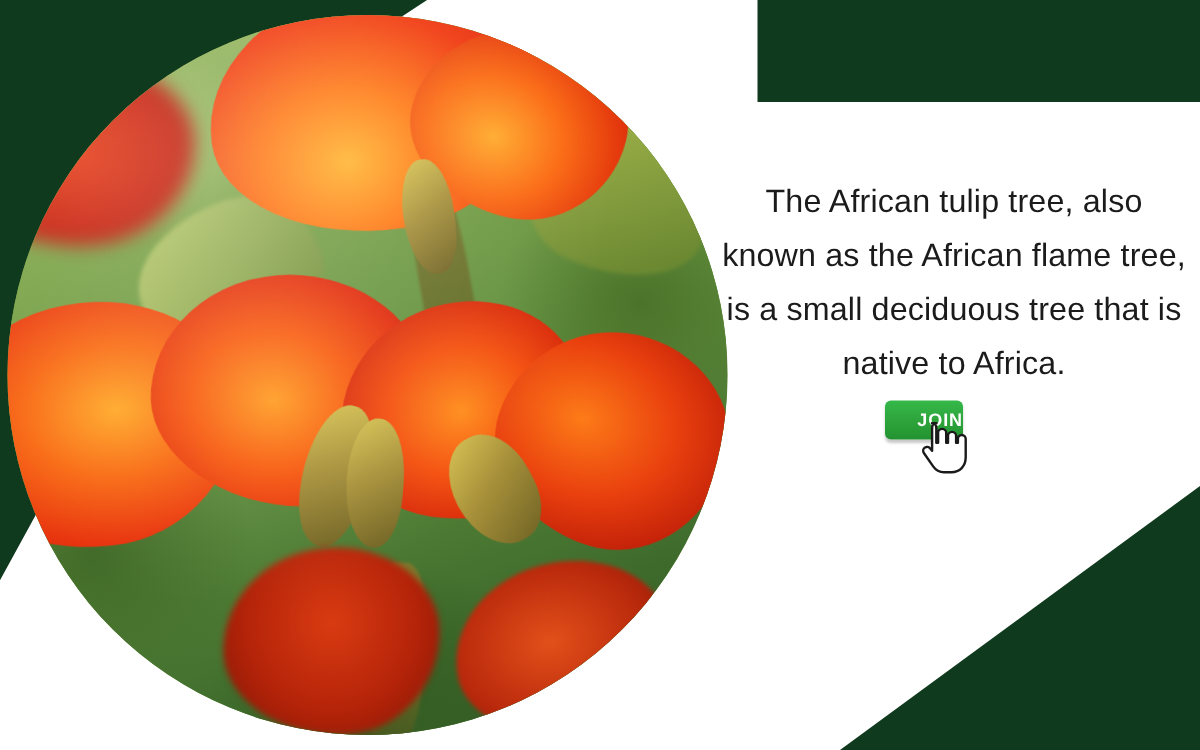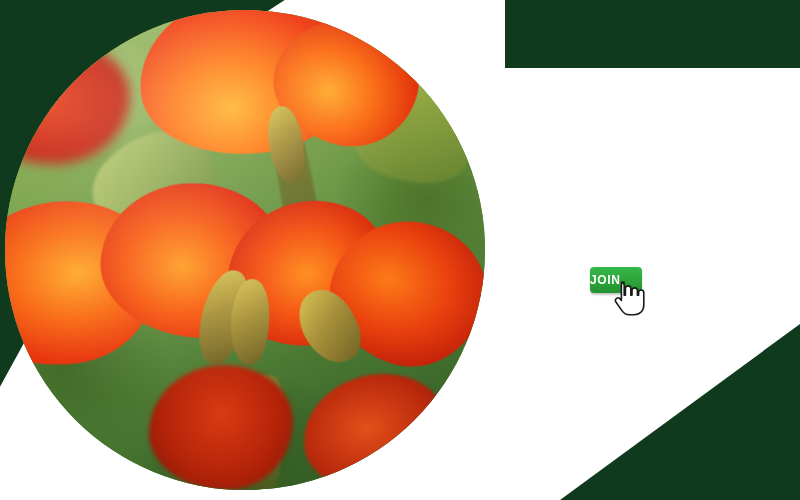--- a/index.html
+++ b/index.html
@@ -159,21 +159,21 @@
     border: 0;
     border-radius: 4px;
     background: linear-gradient(180deg, #35b84a 0%, #2da33a 55%, #229230 100%);
     box-shadow: 0 2px 2px rgba(0,0,0,.22);
     color: #ffffff;
     font-family: "Liberation Sans", sans-serif;
     font-size: 12px;
     font-weight: 700;
     letter-spacing: .6px;
     line-height: 26px;
-    text-align: left;
+    text-align: right;
     cursor: pointer;
     padding: 0;
   }
   .cursor-hand {
     position: absolute;
     left: 24px;
     top: 13px;
     width: 34px;
     height: 40px;
     pointer-events: none;
@@ -205,20 +205,21 @@
       <div class="stamen s1"></div>
       <div class="stamen s2"></div>
       <div class="stamen s3"></div>
       <div class="stem t2"></div>
       <div class="bloom b8"></div>
       <div class="bloom b9"></div>
       <div class="photo-sheen"></div>
     </div>
   </div>
 
+  <div class="copy">The African tulip tree, also known as the African flame tree, is a small deciduous tree that is native to Africa.</div>
 
   <div class="join-wrap">
     <button class="join-button">JOIN</button>
     <svg class="cursor-hand" viewBox="0 0 34 40">
       <path d="M10.5 2.2c1.6 0 2.9 1.3 2.9 2.9v10.1h1.2V8.6c0-1.5 1.2-2.7 2.7-2.7s2.7 1.2 2.7 2.7v6.6h1.2v-4.6c0-1.5 1.2-2.7 2.7-2.7s2.7 1.2 2.7 2.7v4.6h1.2v-2.6c0-1.4 1.2-2.6 2.6-2.6s2.6 1.2 2.6 2.6v12.3c0 5.9-3.9 9.9-9.6 9.9h-4.9c-3.2 0-5.4-1.3-7.2-3.9L5.1 22c-.8-1.2-.5-2.8.7-3.6 1.1-.8 2.6-.6 3.4.4l1.4 1.7V5.1c0-1.6 1.3-2.9 2.9-2.9z" transform="translate(-3.2,0)" fill="#ffffff" stroke="#1a1a1a" stroke-width="1.6" stroke-linejoin="round"></path>
     </svg>
   </div>
 
 </div>
 

